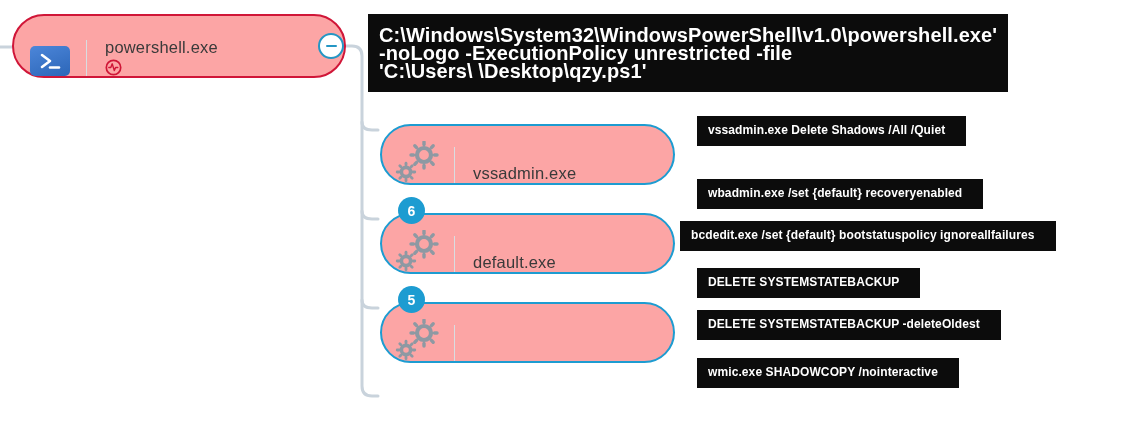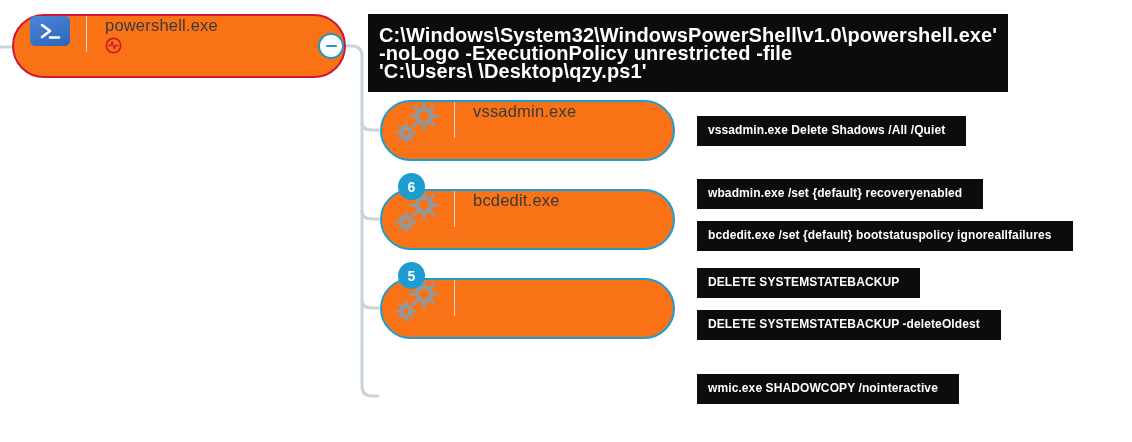--- a/index.html
+++ b/index.html
@@ -4,28 +4,28 @@
 <style>
   html,body{margin:0;padding:0;background:#ffffff;}
   .stage{
     position:relative;width:1132px;height:442px;background:#ffffff;overflow:hidden;
     font-family:"Liberation Sans", sans-serif;
   }
   svg.connectors{position:absolute;left:0;top:0;z-index:0;}
 
   
   .node{
-    position:absolute;background:#f97316;display:flex;align-items:flex-start;
+    position:absolute;background:#fca5a5;display:flex;align-items:flex-end;
     box-sizing:border-box;z-index:2;
   }
   .node-root{
     left:12px;top:14px;width:334px;height:64px;border:2.5px solid #d01638;border-radius:32px;
   }
   .node-child{
-    left:380px;width:295px;height:61px;border:2.5px solid #1d9cd1;border-radius:31px;
+    left:380px;width:295px;height:61px;border:2.5px solid #1d9cd1;border-radius:31px;margin-top:24px;
   }
   .icon-area{width:72px;display:flex;align-items:center;justify-content:center;flex:0 0 72px;}
   .sep{width:1px;height:36px;background:#d9dde1;flex:0 0 1px;}
   .label-col{display:flex;flex-direction:column;justify-content:center;padding-left:18px;gap:2px;}
   .proc-label{font-size:16.5px;color:#3a3a3a;letter-spacing:.2px;}
 
   .badge{
     position:absolute;left:16px;top:-18px;width:27px;height:27px;border-radius:50%;
     background:#1d9cd1;color:#ffffff;font-size:14px;font-weight:bold;
     display:flex;align-items:center;justify-content:center;z-index:3;
@@ -158,25 +158,25 @@
             <line x1="8.1" y1="26.1" x2="6.8" y2="24.8"></line>
               <line x1="17.9" y1="35.9" x2="19.2" y2="37.2"></line>
             <line x1="8.1" y1="35.9" x2="6.8" y2="37.2"></line>
               <line x1="17.9" y1="26.1" x2="19.2" y2="24.8"></line>
           </g>
         </g>
       </svg>
     </span>
     <span class="sep"></span>
     <span class="label-col">
-      <span class="proc-label">bcdedit.exe</span>
+      <span class="proc-label">default.exe</span>
     </span>
   </div>
   <div class="cmd" style="left:697px;top:179px">wbadmin.exe /set {default} recoveryenabled</div>
-  <div class="cmd" style="left:697px;top:221px">bcdedit.exe /set {default} bootstatuspolicy ignoreallfailures</div>
+  <div class="cmd" style="left:680px;top:221px">bcdedit.exe /set {default} bootstatuspolicy ignoreallfailures</div>
 
   <div class="node node-child" style="top:278px">
     <span class="badge">5</span>
     <span class="icon-area">
       <svg width="50" height="42" viewBox="0 0 50 42">
         <g stroke="#8e99a3" stroke-linecap="round" fill="none">
           <circle cx="31" cy="14" r="7" stroke-width="4.2"></circle>
           <g stroke-width="3.4">
             <line x1="31" y1="3.5" x2="31" y2="1"></line>
               <line x1="31" y1="24.5" x2="31" y2="27"></line>
@@ -199,15 +199,15 @@
               <line x1="17.9" y1="26.1" x2="19.2" y2="24.8"></line>
           </g>
         </g>
       </svg>
     </span>
     <span class="sep"></span>
   </div>
   <div class="cmd" style="left:697px;top:310px">DELETE SYSTEMSTATEBACKUP -deleteOldest</div>
   <div class="cmd" style="left:697px;top:268px">DELETE SYSTEMSTATEBACKUP</div>
 
-  <div class="cmd" style="left:697px;top:374px">wmic.exe SHADOWCOPY /nointeractive</div>
+  <div class="cmd" style="left:697px;top:358px">wmic.exe SHADOWCOPY /nointeractive</div>
 
 </div>
 
 </body></html>

